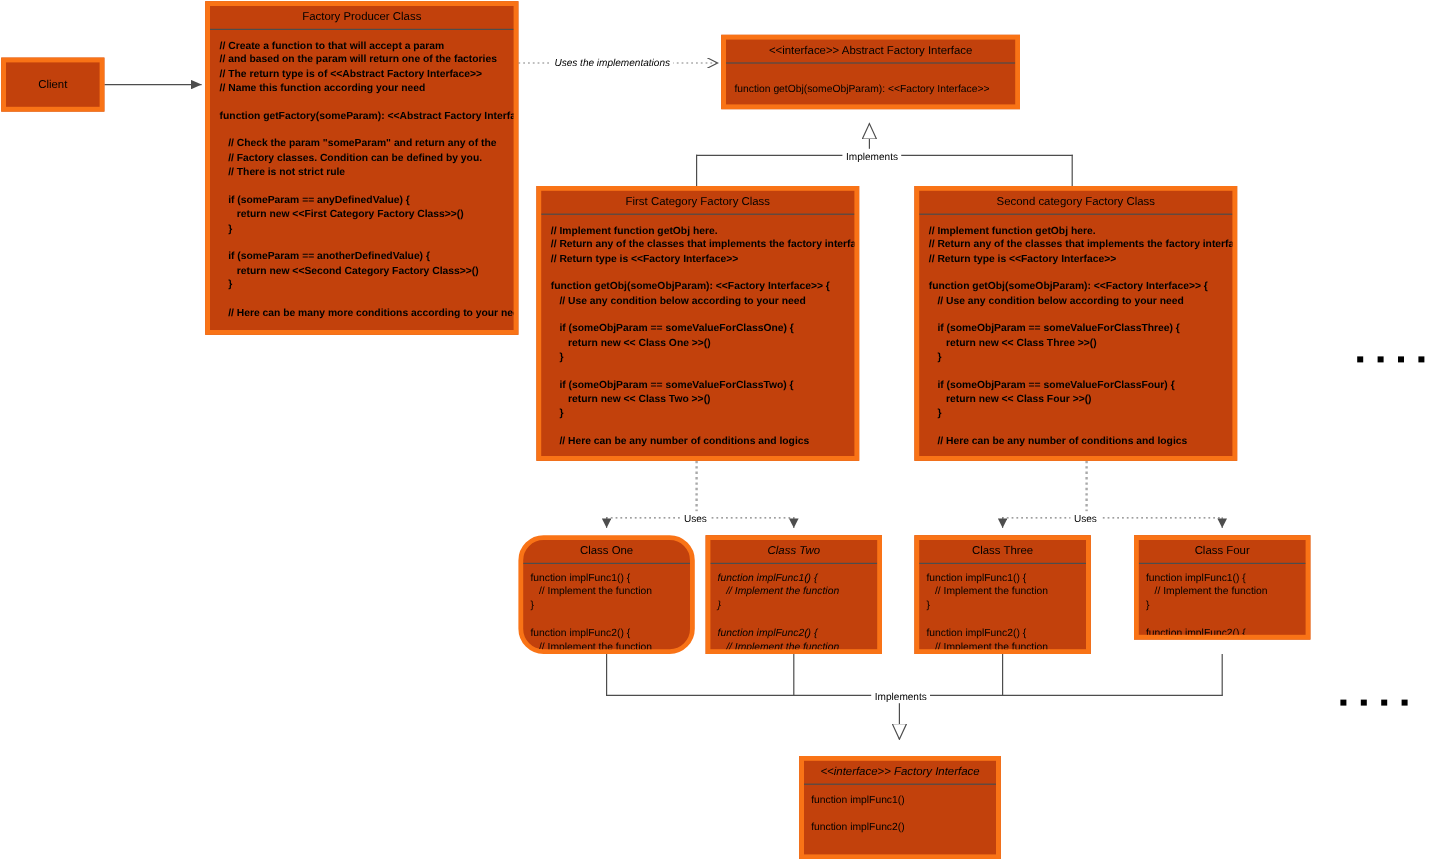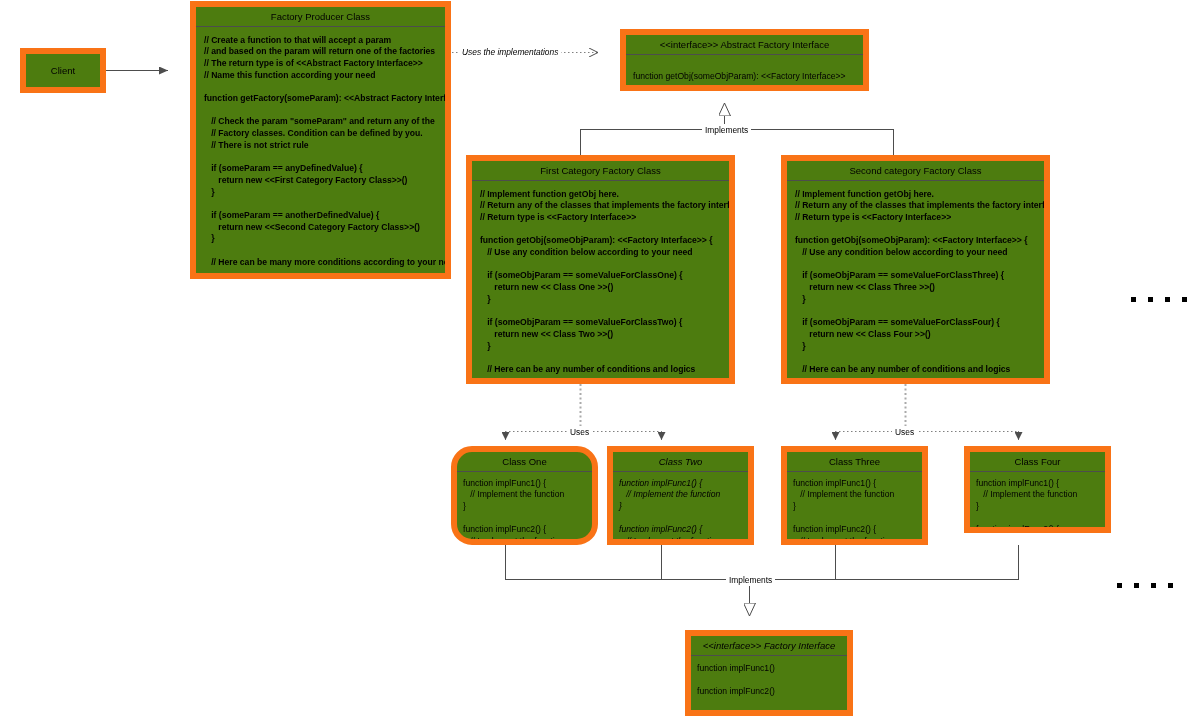--- a/index.html
+++ b/index.html
@@ -13,24 +13,23 @@
     overflow: hidden;
     font-family: "Liberation Sans", sans-serif;
     color: #000000;
     -webkit-font-smoothing: antialiased;
   }
   #canvas { position: absolute; left: 0; top: 0; width: 1200px; height: 716px; }
 
   
   .uml-box {
     position: absolute;
-    border: 6px solid #f97316;
-    background: #4d7c0f;
+    border: 4px solid #f97316;
+    background: #c2410c;
     overflow: hidden;
-    margin-left: 19px;
   }
   .uml-title {
     text-align: center;
     font-size: 9.5px;
     line-height: 1;
     padding: 5px 2px 4px 2px;
     border-bottom: 1px solid #4d4d4d;
     white-space: nowrap;
   }
   .uml-body {

